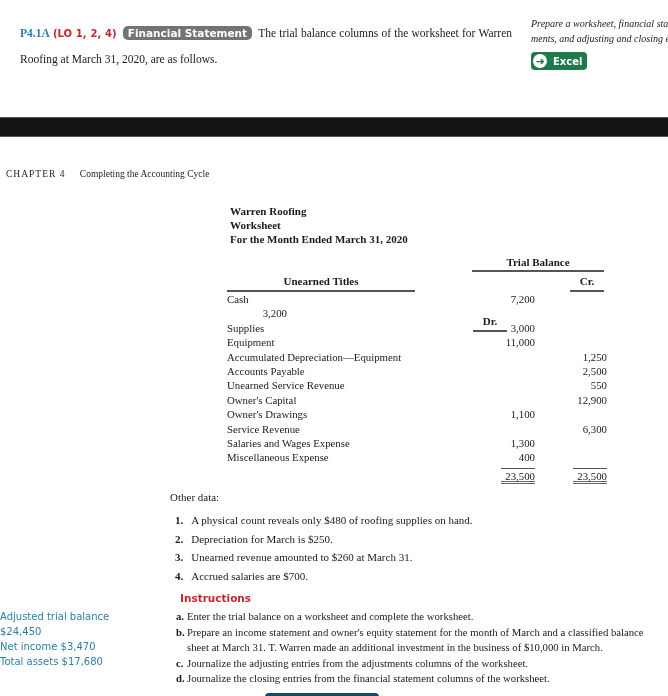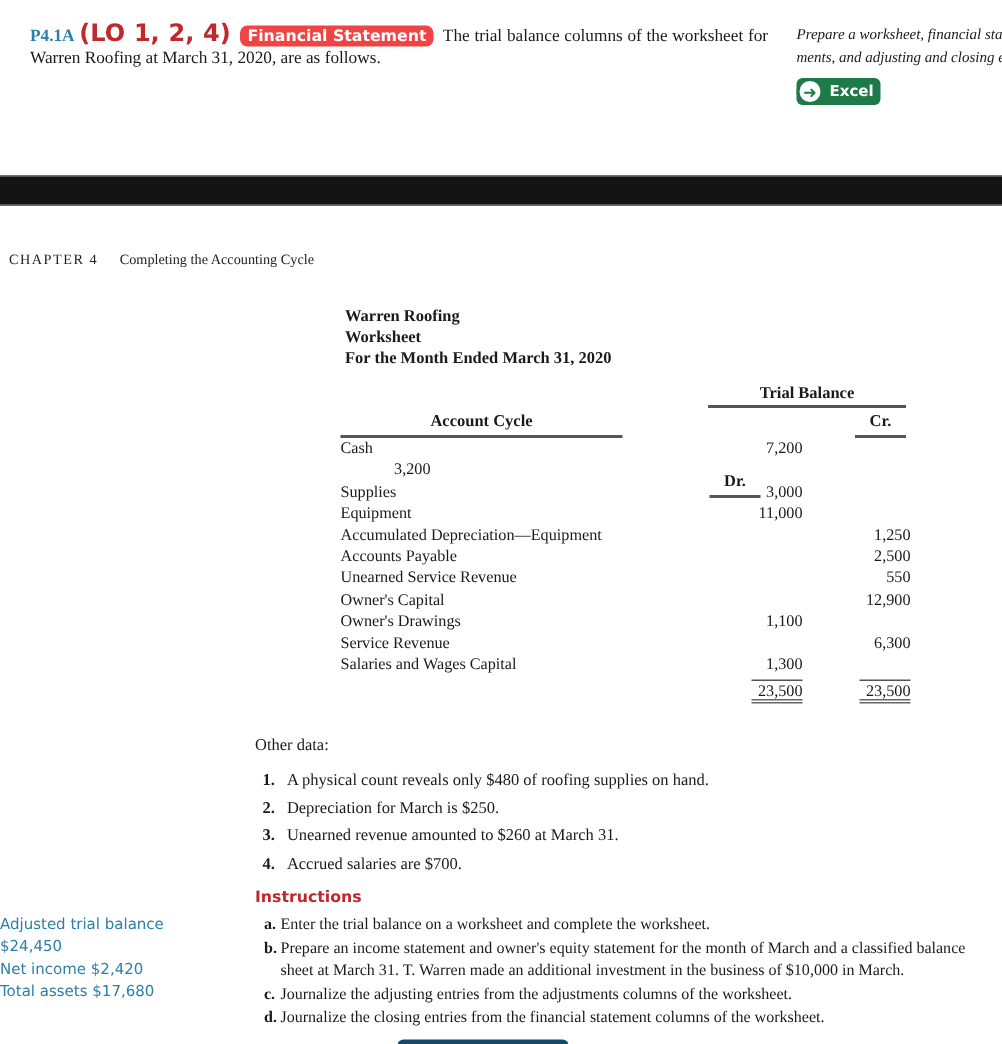--- a/index.html
+++ b/index.html
@@ -1,23 +1,23 @@
 <!DOCTYPE html>
 <html><head>
 <meta charset="utf-8">
 <style>
   html, body { margin:0; padding:0; }
   body { width:668px; height:696px; background:#ffffff; position:relative; overflow:hidden;
          font-family:"Liberation Serif", serif; color:#1a1a1a; }
   .abs { position:absolute; }
   .problem { left:20px; top:14px; width:492px; font-size:11.5px; line-height:15px; text-align:justify; }
   .pid { color:#2c7fa8; font-weight:bold; }
-  .lo { color:#c0282e; font-weight:bold; font-family:"DejaVu Sans", sans-serif; font-size:16px; }
-  .badge { display:inline-block; background:#ef4444; color:#fff; font-family:"DejaVu Sans", sans-serif;
-           font-weight:bold; font-size:10.5px; padding:0 5px; border-radius:5px; line-height:14px; margin:0 3px; }
+  .lo { color:#c0282e; font-weight:bold; font-family:"DejaVu Sans", sans-serif; font-size:10px; }
+  .badge { display:inline-block; background:#737373; color:#fff; font-family:"DejaVu Sans", sans-serif;
+           font-weight:bold; font-size:10.5px; padding:0 5px; border-radius:5px; line-height:14px; margin:12px 3px; }
   .side-italic { left:531px; top:17px; width:160px; font-style:italic; font-size:10px; line-height:14.5px; white-space:nowrap; }
   .excel { left:531px; top:52px; height:18px; display:flex; align-items:center; background:#1f7a4a; border-radius:4px;
            padding:0 5px 0 0; color:#fff; font-family:"DejaVu Sans", sans-serif; font-weight:bold; font-size:10px; }
   .excel .circ { width:18px; height:18px; border-radius:50%; background:#fff; border:2px solid #1f7a4a; box-sizing:border-box;
                  display:flex; align-items:center; justify-content:center; color:#1f7a4a; font-size:11px; margin-right:4px; }
   .blackbar { left:0; top:117px; width:668px; height:18px; background:#141414; border-top:1px solid #555; border-bottom:1px solid #555; }
   .chapter { left:6px; top:169px; font-family:Liberation Serif, serif; font-size:9.5px; color:#222; }
   .chapter .num { letter-spacing:1px; margin-right:12px; }
   .ws-head { left:230px; top:204px; width:364px; font-weight:bold; font-size:11px; line-height:14px; }
   .tb-title { left:472px; top:256px; width:132px; text-align:center; font-weight:bold; font-size:11px; }
@@ -27,21 +27,21 @@
   .rows { left:227px; top:292px; width:380px; font-size:10.8px; }
   .row { display:flex; height:14.4px; line-height:14.4px; }
   .row .t { width:248px; }
   .row .dr { width:60px; text-align:right; }
   .row .cr { width:72px; text-align:right; }
   .dbl { border-bottom:3px double #666; }
   .other { left:170px; top:491px; font-size:11px; }
   .olist { left:175px; top:514px; font-size:11px; }
   .olist div { height:18.5px; }
   .olist b { margin-right:8px; }
-  .instr-h { left:170px; top:592px; color:#c0282e; font-weight:bold; font-family:"DejaVu Sans", sans-serif; font-size:10.5px; }
+  .instr-h { left:180px; top:592px; color:#c0282e; font-weight:bold; font-family:"DejaVu Sans", sans-serif; font-size:10.5px; }
   .ilist { left:176px; top:609px; width:490px; font-size:10.7px; line-height:15.5px; }
   .ilist .item { display:flex; }
   .ilist .lbl { width:11px; font-weight:bold; flex:none; }
   .answers { left:0; top:609px; color:#2c7fa8; font-family:"DejaVu Sans", sans-serif; font-size:10px; line-height:15px; }
   .blue-tab { left:265px; top:693px; width:114px; height:6px; background:#154a66; border-radius:4px 4px 0 0; }
 </style>
 </head>
 <body>
 
 <div class="abs problem">
@@ -71,21 +71,21 @@
 <div class="abs ws-head">
   <div>Warren Roofing</div>
   <div>Worksheet</div>
   <div>For the Month Ended March 31, 2020</div>
 </div>
 
 <div class="abs tb-title">Trial Balance</div>
 <div class="abs tb-rule"></div>
 
 <div class="abs col-h" style="left:227px;width:188px;">
-  <div>Account Cycle</div>
+  <div>Unearned Titles</div>
   <div class="rule" style="margin-top:3px;"></div>
 </div>
 <div class="abs col-h" style="left:473px;width:34px;margin-top:40px;">
   <div>Dr.</div>
   <div class="rule" style="margin-top:3px;"></div>
 </div>
 <div class="abs col-h" style="left:570px;width:34px;">
   <div>Cr.</div>
   <div class="rule" style="margin-top:3px;"></div>
 </div>
@@ -134,22 +134,27 @@
       <span class="t">Owner's Drawings</span>
       <span class="dr">1,100</span>
       <span class="cr"></span>
     </div>
   <div class="row">
       <span class="t">Service Revenue</span>
       <span class="dr"></span>
       <span class="cr">6,300</span>
     </div>
   <div class="row">
-      <span class="t">Salaries and Wages Capital</span>
+      <span class="t">Salaries and Wages Expense</span>
       <span class="dr">1,300</span>
+      <span class="cr"></span>
+    </div>
+  <div class="row">
+      <span class="t">Miscellaneous Expense</span>
+      <span class="dr">400</span>
       <span class="cr"></span>
     </div>
   <div class="row" style="margin-top:3px;height:16px;">
     <span class="t"></span>
     <span class="dr" style="display:flex;justify-content:flex-end;">
       <span style="border-top:1.5px solid #555;width:34px;text-align:right;" class="dbl">23,500</span>
     </span>
     <span class="cr" style="display:flex;justify-content:flex-end;">
       <span style="border-top:1.5px solid #555;width:34px;text-align:right;" class="dbl">23,500</span>
     </span>
@@ -180,17 +185,17 @@
     </div>
   <div class="item">
       <span class="lbl">d.</span>
       <span>Journalize the closing entries from the financial statement columns of the worksheet.</span>
     </div>
 </div>
 
 <div class="abs answers">
   <div>Adjusted trial balance</div>
   <div>$24,450</div>
-  <div>Net income $2,420</div>
+  <div>Net income $3,470</div>
   <div>Total assets $17,680</div>
 </div>
 
 <div class="abs blue-tab"></div>
 
 </body></html>

